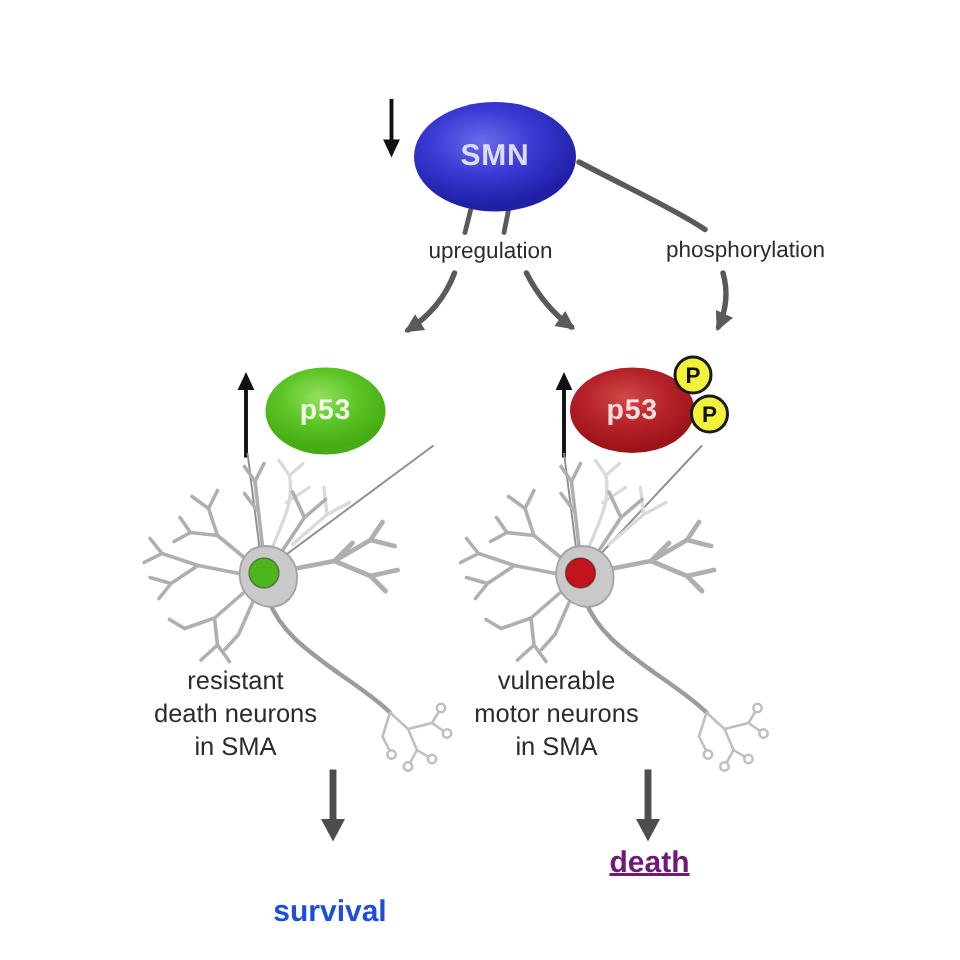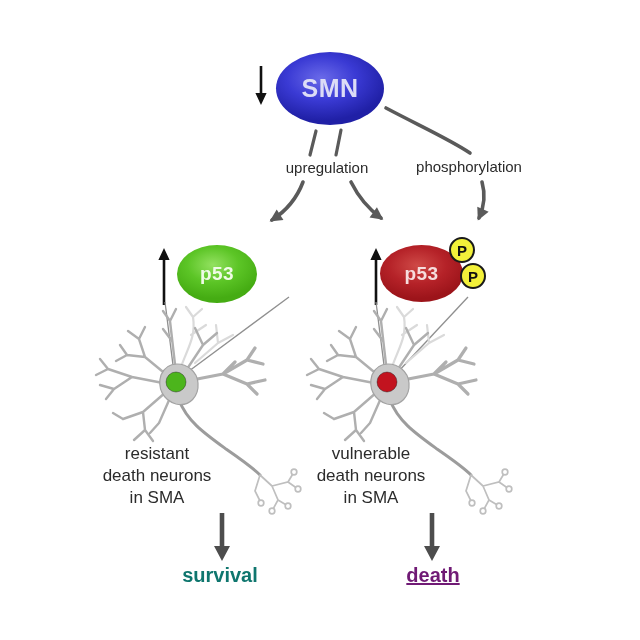--- a/index.html
+++ b/index.html
@@ -13,23 +13,23 @@
   .layer { position: absolute; left: 0; top: 0; width: 640px; height: 640px; }
 
   .node {
     position: absolute;
     display: flex; align-items: center; justify-content: center;
     border-radius: 50%;
     font-weight: bold;
     letter-spacing: 0.5px;
   }
   .smn {
-    left: 276px; top: 52px; width: 108px; height: 73px;
+    left: 276px; top: 68px; width: 108px; height: 73px;
     background: radial-gradient(ellipse 62% 58% at 42% 36%, #6a6ae9 0%, #3a3ad4 52%, #2020a6 100%);
-    color: #dcdcf6; font-size: 25px;
+    color: #dcdcf6; font-size: 20px;
   }
   .p53-green {
     left: 177px; top: 245px; width: 80px; height: 58px;
     background: radial-gradient(ellipse 62% 58% at 45% 34%, #93e160 0%, #5cc526 52%, #45ac13 100%);
     color: #effbe6; font-size: 19px;
   }
   .p53-red {
     left: 380px; top: 245px; width: 83px; height: 57px;
     background: radial-gradient(ellipse 62% 58% at 45% 36%, #cf4a47 0%, #b52228 55%, #9c141a 100%);
     color: #f6dddd; font-size: 19px;
@@ -44,21 +44,21 @@
   }
   .p-badge.b1 { left: 449px; top: 237px; }
   .p-badge.b2 { left: 460px; top: 263px; }
 
   .edge-label {
     position: absolute;
     transform: translateX(-50%);
     color: #2b2b2b; font-size: 15px; white-space: nowrap;
   }
   .edge-label.upreg { left: 327px; top: 159px; }
-  .edge-label.phos  { left: 469px; top: 158px; }
+  .edge-label.phos  { left: 497px; top: 158px; }
 
   .caption {
     position: absolute;
     transform: translateX(-50%);
     text-align: center;
     color: #2b2b2b; font-size: 17px; line-height: 22px;
     white-space: pre-line;
   }
   .caption.left  { left: 157px; top: 443px; }
   .caption.right { left: 371px; top: 443px; }
@@ -181,19 +181,19 @@
     <span>P</span>
   </div>
 
   <div class="edge-label upreg">upregulation</div>
   <div class="edge-label phos">phosphorylation</div>
 
   <div class="caption left">resistant
 death neurons
 in SMA</div>
   <div class="caption right">vulnerable
-death neurons
+motor neurons
 in SMA</div>
 
-  <div class="outcome left" style="color: #0f766e;">survival</div>
+  <div class="outcome left" style="color: #1d4ed8; margin-top: 33px;">survival</div>
   <div class="outcome right" style="color: #701a75; text-decoration: underline;">death</div>
 
 </div>
 
 </body></html>

